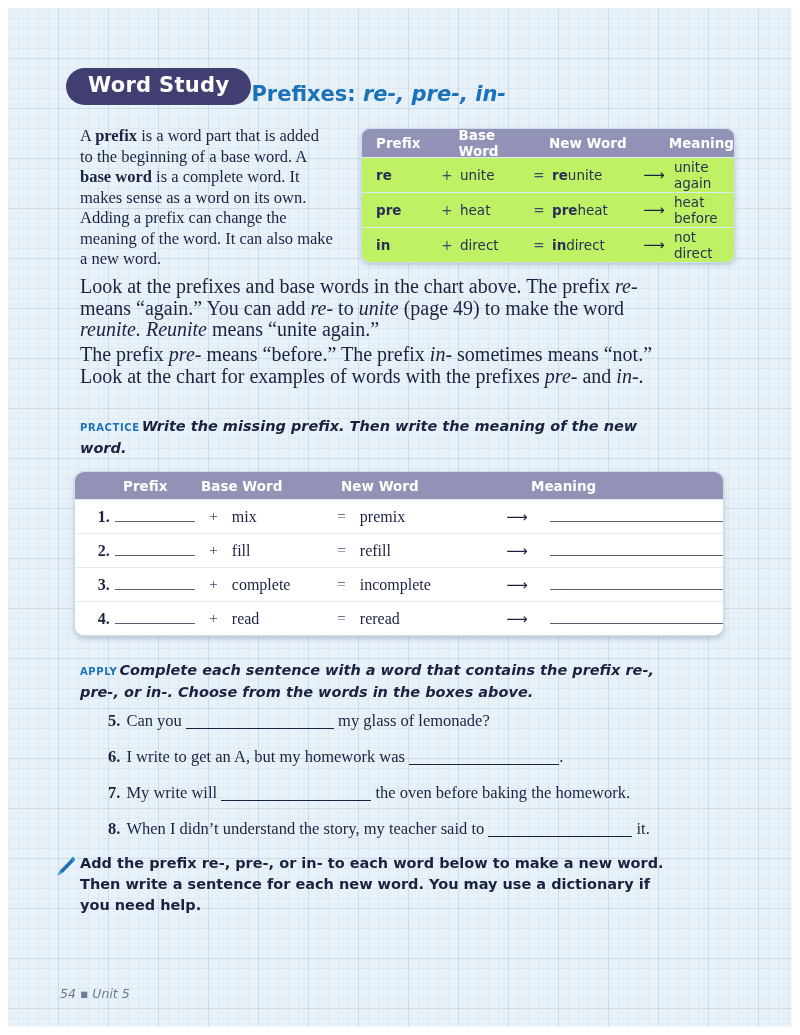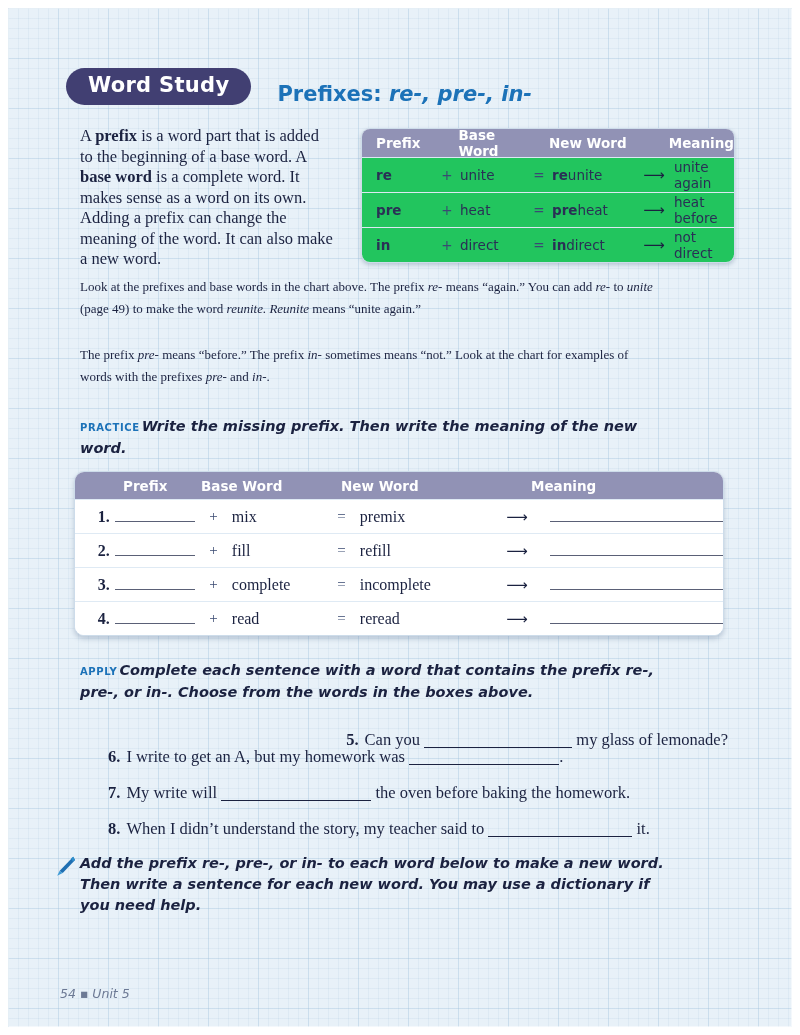--- a/index.html
+++ b/index.html
@@ -18,21 +18,21 @@
       linear-gradient(to right, rgba(163,196,222,0.30) 1px, transparent 1px),
       linear-gradient(to bottom, rgba(163,196,222,0.30) 1px, transparent 1px),
       linear-gradient(to right, rgba(163,196,222,0.16) 1px, transparent 1px),
       linear-gradient(to bottom, rgba(163,196,222,0.16) 1px, transparent 1px);
     background-size:50px 50px, 50px 50px, 10px 10px, 10px 10px;
     box-shadow: inset 0 0 0 1px rgba(255,255,255,0.5);
   }
   .inner{position:absolute; left:0; top:0; width:784px; height:1019px;}
 
   
-  .header{position:absolute; left:58px; top:58px; display:flex; align-items:center; gap:26px;}
+  .header{position:absolute; left:58px; top:58px; display:flex; align-items:center; gap:0;}
   .pill{
     background:#413f72;
     color:#ffffff;
     border-radius:20px;
     padding:7px 22px 9px 22px;
     font-family:"DejaVu Sans", sans-serif;
     font-weight:bold;
     font-size:21px;
     letter-spacing:0.3px;
     line-height:1;
@@ -75,21 +75,21 @@
     align-items:center;
   }
   .chart-row{
     display:flex;
     align-items:center;
     height:34px;
     font-family:"DejaVu Sans", sans-serif;
     font-size:13.5px;
     color:#2a2f55;
     border-top:1px solid #dce9f3;
-    background:#22c55e;
+    background:#bef264;
   }
   .c1{width:58px; padding-left:14px;}
   .c-op{width:26px; text-align:center; color:#3a4a72;}
   .c2{width:66px;}
   .c3{width:82px;}
   .c-ar{width:40px; text-align:center;}
   .c4{flex:1;}
   .chart-head .c1{padding-left:14px;}
   .chart-row .c1{font-weight:bold; color:#2a2f55;}
   .chart-row .c3 b{font-weight:bold;}
@@ -97,21 +97,21 @@
     display:inline-block;
     font-family:"DejaVu Sans", sans-serif;
     font-size:15px;
     color:#1b2240;
     line-height:1;
   }
 
   
   .para{
     position:absolute; left:72px; width:580px;
-    font-size:13px; line-height:21.5px; color:#1b2240;
+    font-size:20px; line-height:21.5px; color:#1b2240;
   }
   .para i{font-style:italic;}
   #para1{top:268px;}
   #para2{top:336px;}
 
   
   .dir{
     position:absolute; left:72px; width:600px;
     font-family:"DejaVu Sans", sans-serif;
     font-size:14.5px; line-height:20px;
@@ -169,31 +169,31 @@
   .sent{
     position:absolute; left:100px; width:620px;
     font-size:16.5px; color:#1b2240; line-height:20px;
   }
   .sent .n{font-weight:bold; margin-right:6px;}
   .blankline{
     display:inline-block;
     border-bottom:1.7px solid #1b2240;
     vertical-align:-3px;
   }
-  #s5{top:722px;text-align:right;}
+  #s5{top:703px;}
   #s6{top:739px;}
   #s7{top:775px;}
   #s8{top:811px;}
 
   
   .write{
     position:absolute; left:72px; top:845px; width:600px;
     font-family:"DejaVu Sans", sans-serif;
     font-size:14.5px; line-height:21px;
-    font-style:italic; font-weight:bold;
+    font-weight:bold;
     color:#1b2240;
   }
   .pencil{
     position:absolute; left:-26px; top:2px;
     width:22px; height:22px;
   }
 
   
   .wordlist{
     position:absolute; left:72px; top:900px; width:500px;

